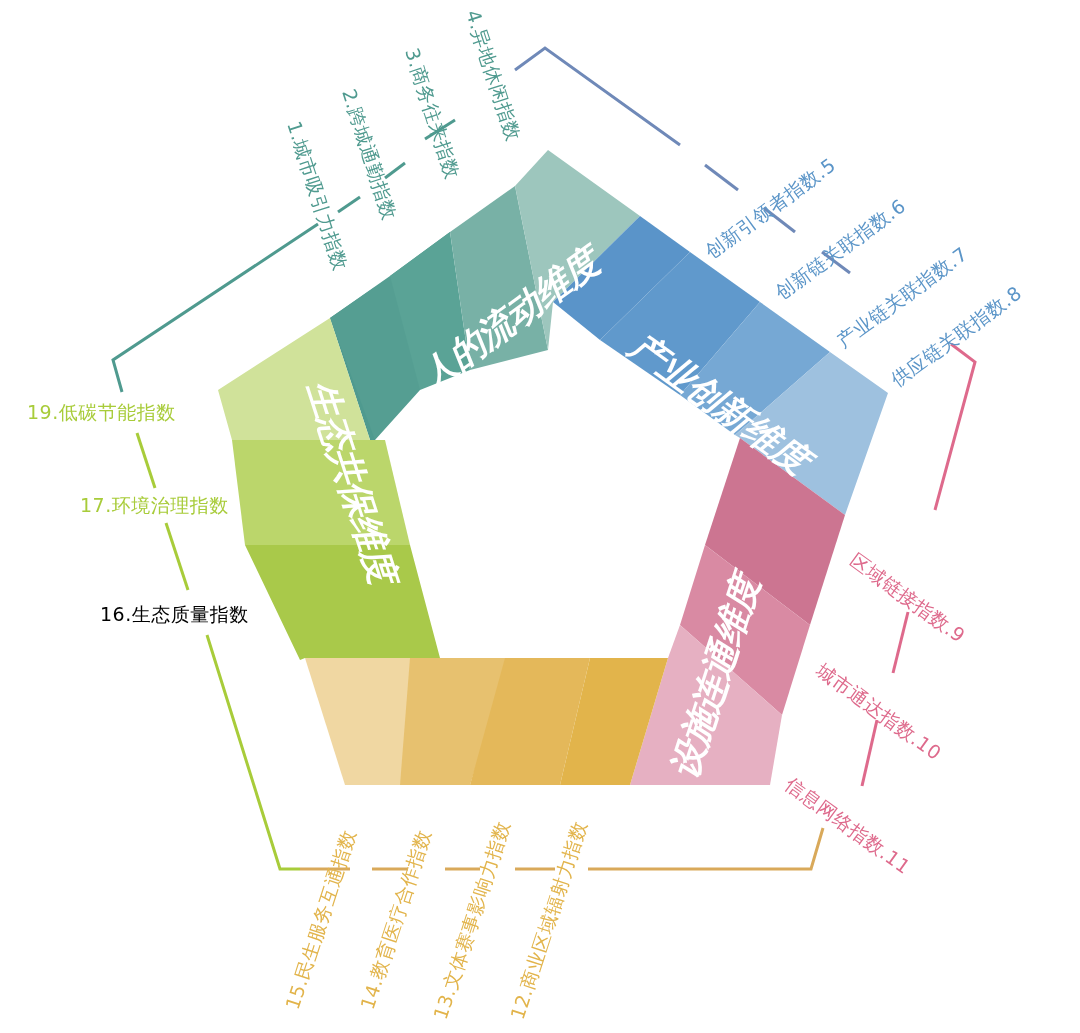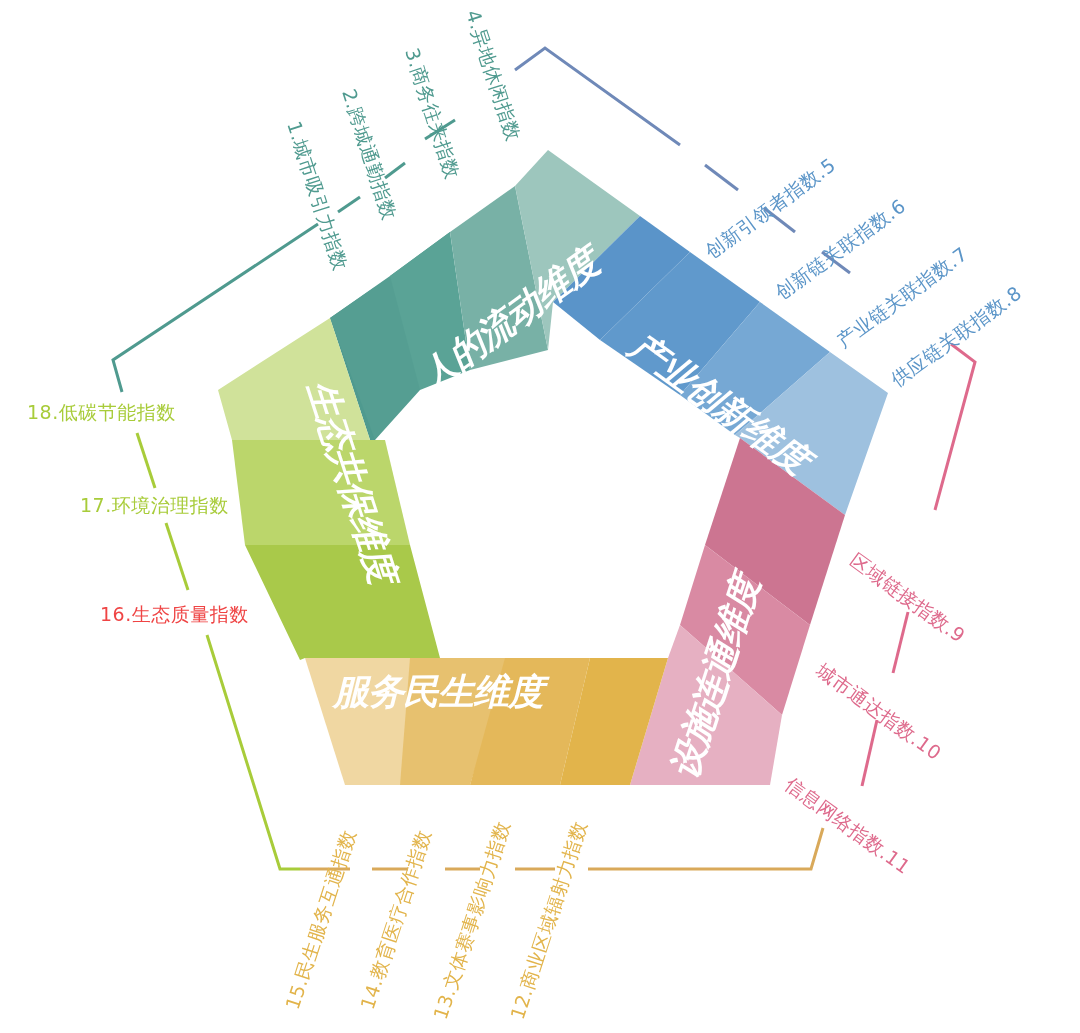--- a/index.html
+++ b/index.html
@@ -78,21 +78,20 @@
 
       <polyline points="300,869 280,869 207,635" stroke="#a8cc3a"></polyline>
       <line x1="137" y1="433" x2="155" y2="488" stroke="#a8cc3a"></line>
       <line x1="166" y1="523" x2="188" y2="590" stroke="#a8cc3a"></line>
     </g>
   </svg>
 
   <div class="dim" style="left:410px;top:362px;transform:rotate(-36deg);">人的流动维度</div>
   <div class="dim" style="left:648px;top:322px;transform:rotate(36deg);">产业创新维度</div>
   <div class="dim" style="left:660px;top:770px;transform:rotate(-72deg);">设施连通维度</div>
-  <div class="dim" style="left:333px;top:668px;">服务民生维度</div>
   <div class="dim" style="left:342px;top:374px;transform:rotate(72deg);">生态共保维度</div>
 
   <div class="lbl" style="color:#4f9a8f;left:305px;top:118px;transform:rotate(72deg);">1.城市吸引力指数</div>
   <div class="lbl" style="color:#4f9a8f;left:360px;top:86px;transform:rotate(72deg);">2.跨城通勤指数</div>
   <div class="lbl" style="color:#4f9a8f;left:423px;top:45px;transform:rotate(72deg);">3.商务往来指数</div>
   <div class="lbl" style="color:#4f9a8f;left:484px;top:7px;transform:rotate(72deg);">4.异地休闲指数</div>
 
   <div class="lbl" style="color:#5b95c8;left:700px;top:244px;transform:rotate(-36deg);">创新引领者指数.5</div>
   <div class="lbl" style="color:#5b95c8;left:770px;top:285px;transform:rotate(-36deg);">创新链关联指数.6</div>
   <div class="lbl" style="color:#5b95c8;left:832px;top:333px;transform:rotate(-36deg);">产业链关联指数.7</div>
@@ -100,16 +99,16 @@
 
   <div class="lbl" style="color:#de6a8c;left:860px;top:548px;transform:rotate(36deg);">区域链接指数.9</div>
   <div class="lbl" style="color:#de6a8c;left:826px;top:658px;transform:rotate(36deg);">城市通达指数.10</div>
   <div class="lbl" style="color:#de6a8c;left:795px;top:772px;transform:rotate(36deg);">信息网络指数.11</div>
 
   <div class="lbl" style="color:#e2b44b;left:505px;top:1015px;transform:rotate(-72deg);">12.商业区域辐射力指数</div>
   <div class="lbl" style="color:#e2b44b;left:428px;top:1015px;transform:rotate(-72deg);">13.文体赛事影响力指数</div>
   <div class="lbl" style="color:#e2b44b;left:355px;top:1005px;transform:rotate(-72deg);">14.教育医疗合作指数</div>
   <div class="lbl" style="color:#e2b44b;left:280px;top:1005px;transform:rotate(-72deg);">15.民生服务互通指数</div>
 
-  <div class="lbl" style="color:#ef4444;left:100px;top:602px;">16.生态质量指数</div>
+  <div class="lbl" style="color:#000000;left:100px;top:602px;">16.生态质量指数</div>
   <div class="lbl" style="color:#a8cc3a;left:63px;top:493px;margin-left:17px;">17.环境治理指数</div>
-  <div class="lbl" style="color:#a8cc3a;left:27px;top:400px;">18.低碳节能指数</div>
+  <div class="lbl" style="color:#a8cc3a;left:27px;top:400px;">19.低碳节能指数</div>
 </div>
 
 </body></html>

